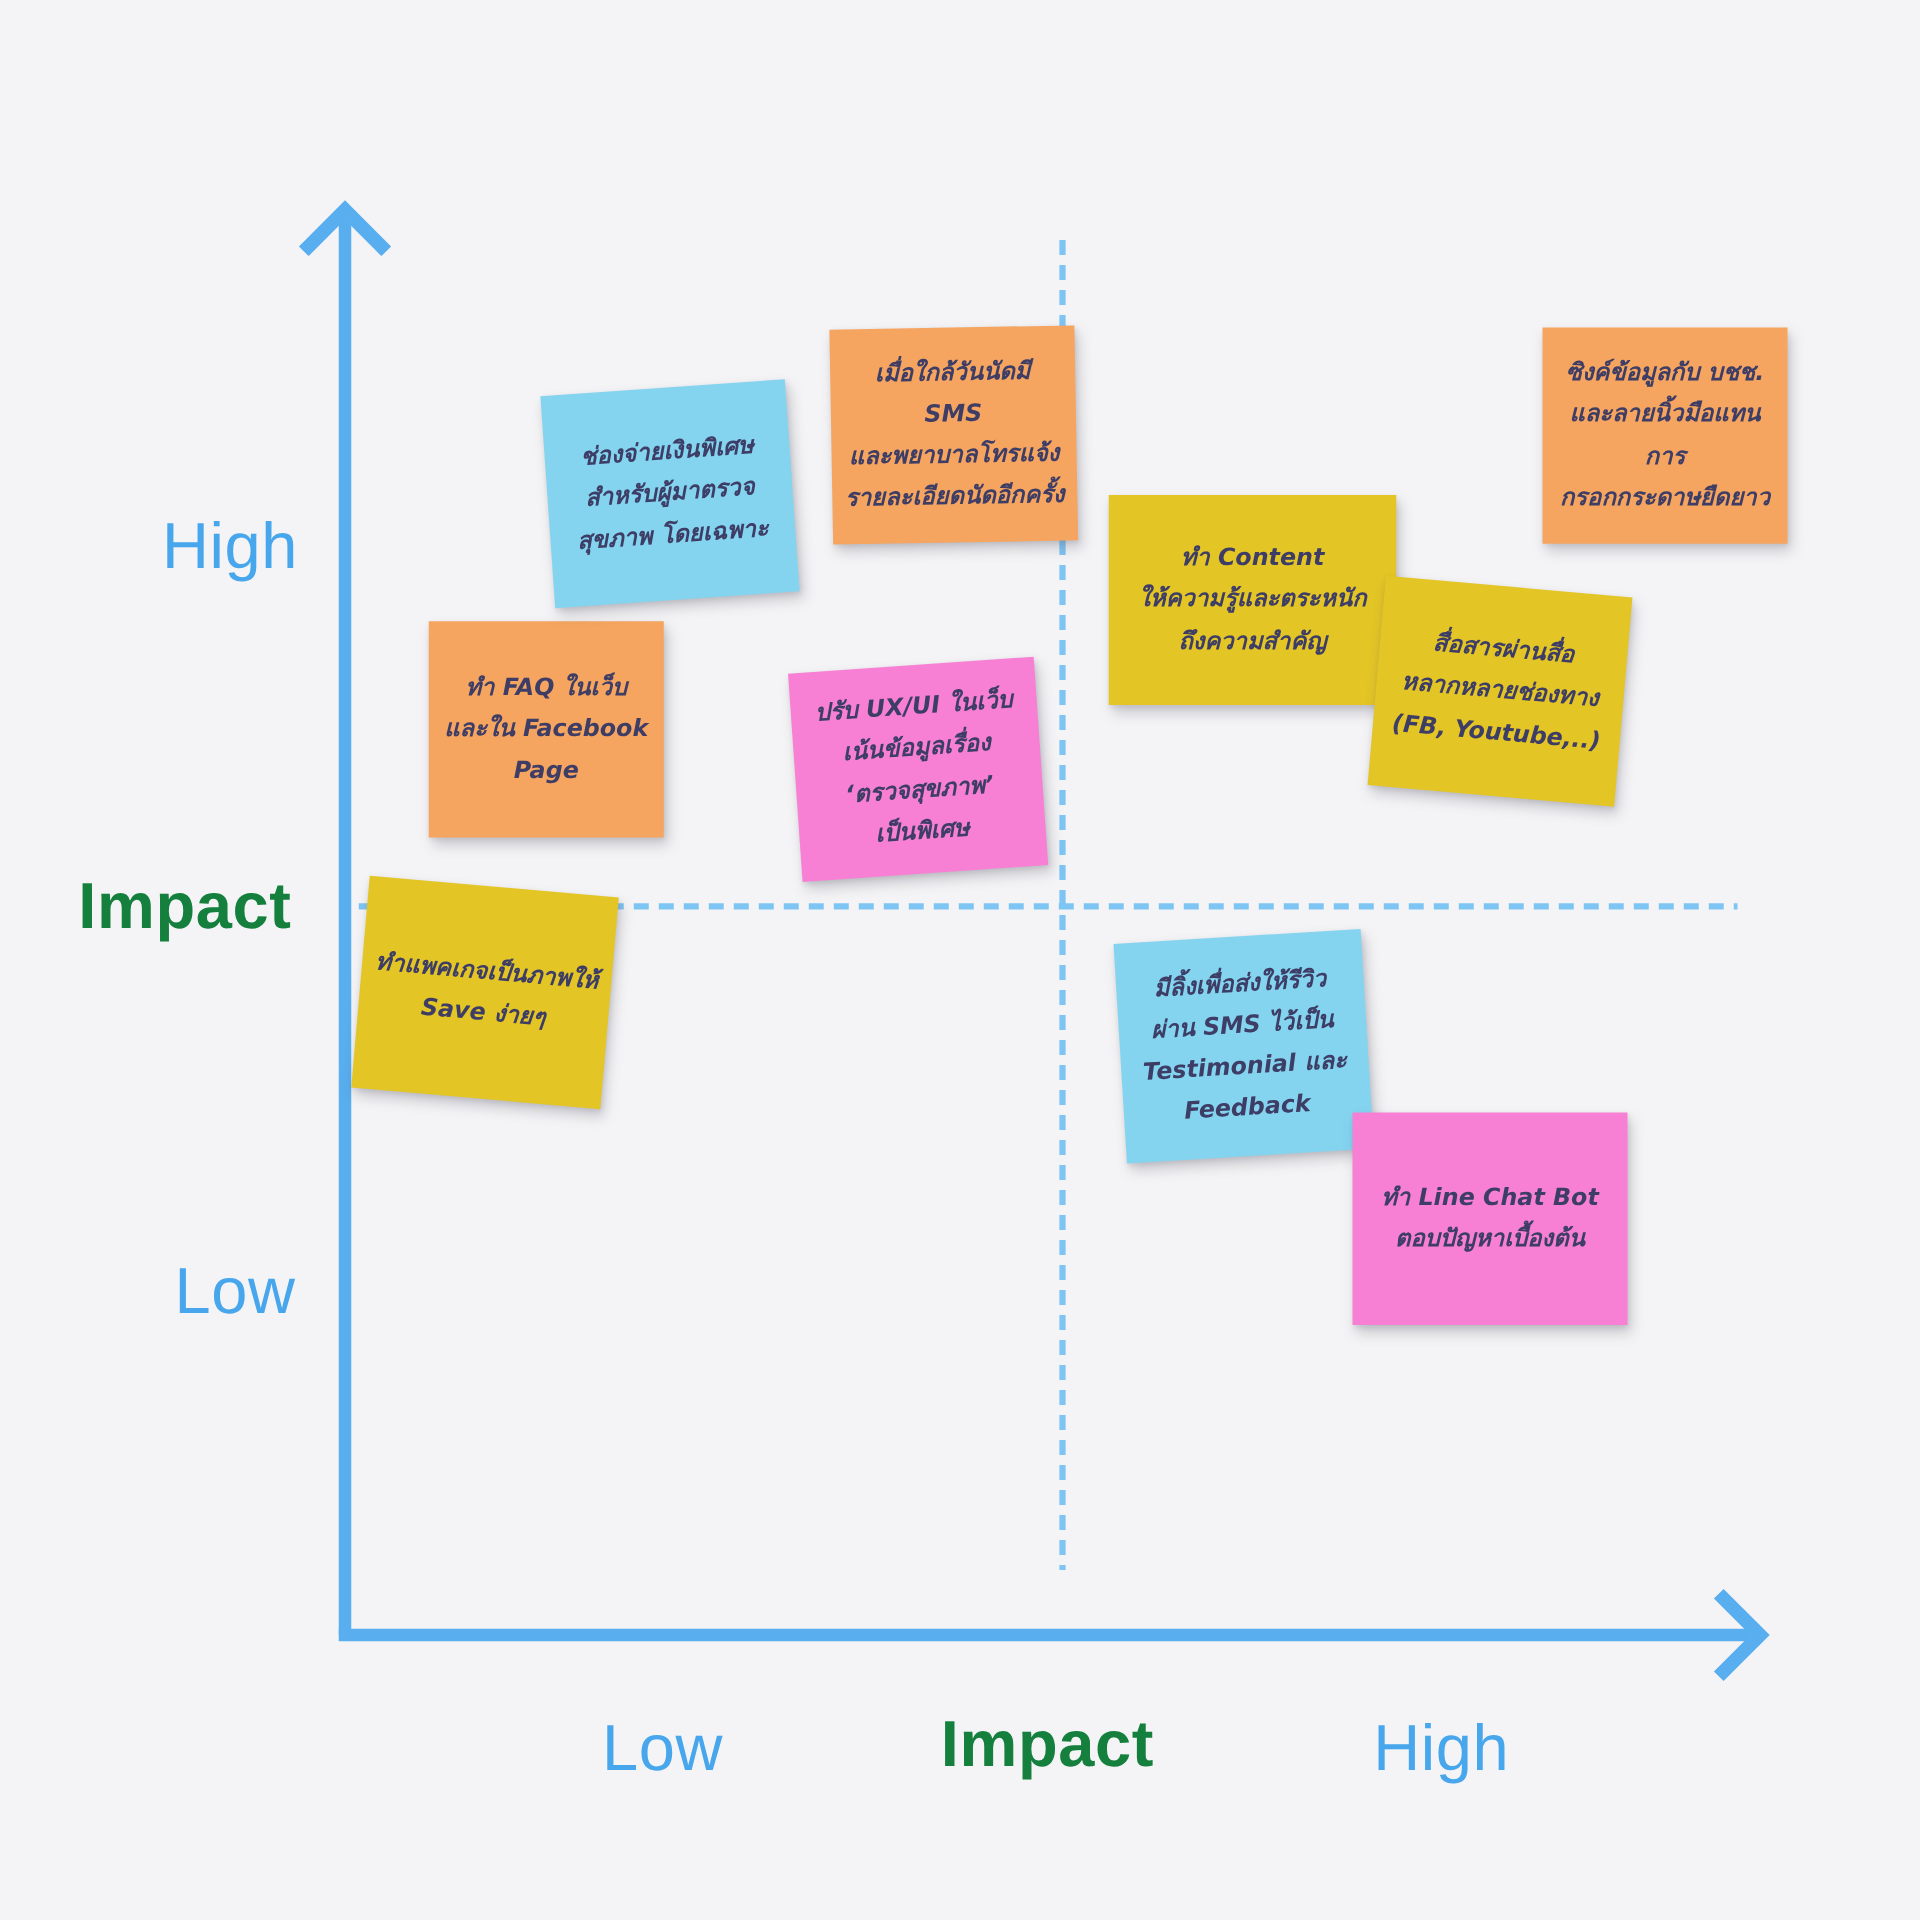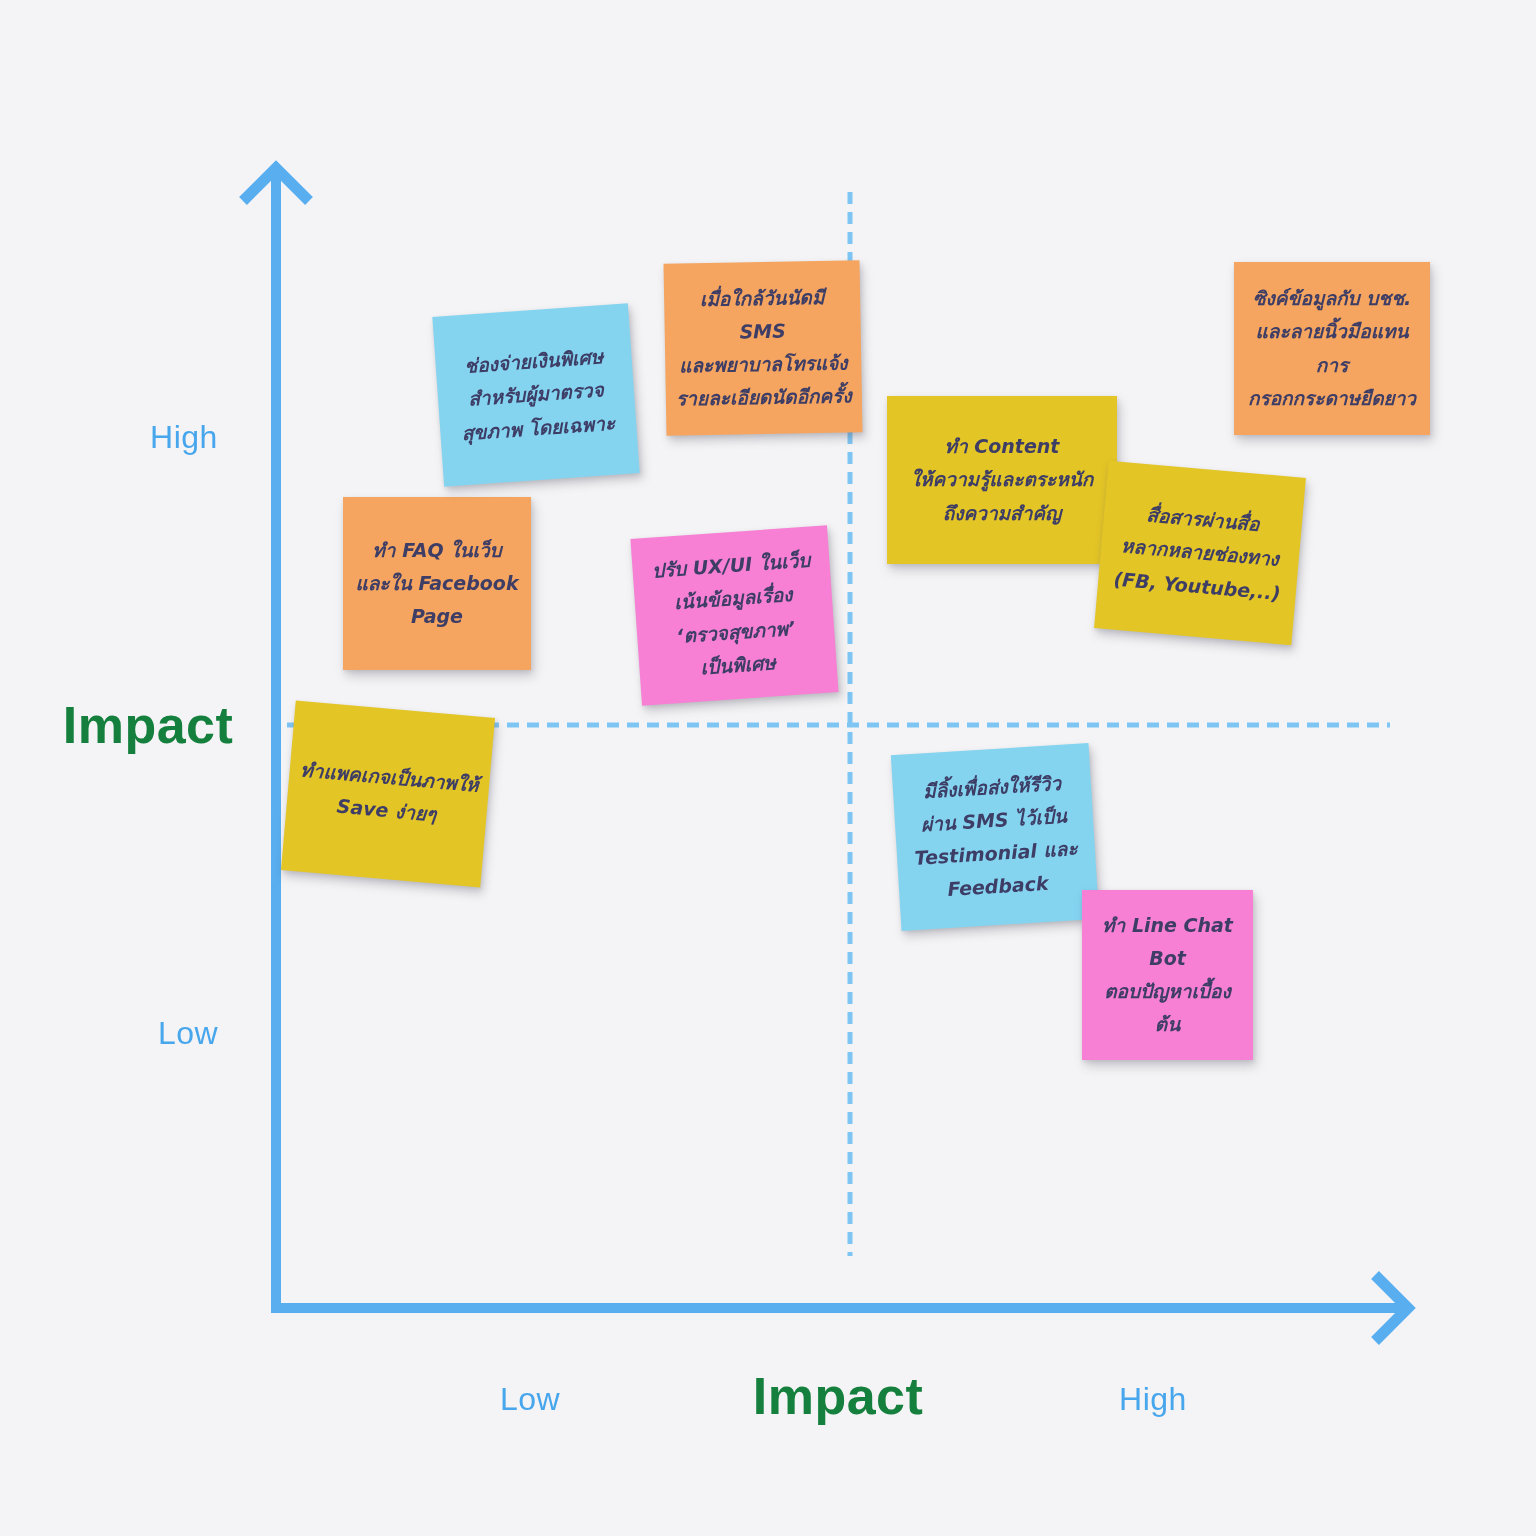--- a/index.html
+++ b/index.html
@@ -9,21 +9,21 @@
     font-family:"Liberation Sans","DejaVu Sans",sans-serif;
     overflow:hidden;
   }
   .canvas{position:relative;width:1536px;height:1536px;}
   .axes-svg{position:absolute;left:0;top:0;width:1536px;height:1536px;}
 
   
   .axis-label{
     position:absolute;
     color:#47a6ec;
-    font-size:32px;
+    font-size:52px;
     font-weight:400;
     transform:translate(-50%,-50%);
     white-space:nowrap;
     letter-spacing:.5px;
   }
   .axis-label.bold{
     color:#15803d;
     font-weight:700;
     font-size:52px;
   }
@@ -56,21 +56,21 @@
   .n1 {left:438px; top:310px; width:196px; height:170px; transform:rotate(-4deg);  z-index:3;}
   .n2 {left:665px; top:262px; width:196px; height:172px; transform:rotate(-1deg);}
   .n3 {left:983px; top:205px; width:192px; height:172px;}
   .n4 {left:1212px;top:262px; width:196px; height:173px;margin-left:22px;}
   .n5 {left:887px; top:396px; width:230px; height:168px;}
   .n6 {left:1101px;top:469px; width:198px; height:168px; transform:rotate(5deg);}
   .n7 {left:343px; top:497px; width:188px; height:173px;justify-content:center;}
   .n8 {left:636px; top:532px; width:197px; height:167px; transform:rotate(-4deg);}
   .n9 {left:288px; top:709px; width:200px; height:170px; transform:rotate(5deg);}
   .n10{left:896px; top:749px; width:198px; height:176px; transform:rotate(-3.5deg);}
-  .n11{left:1082px;top:890px; width:171px; height:170px; z-index:3;}
+  .n11{left:1082px;top:890px; width:220px; height:170px; z-index:3;}
 
   .lbl-impact-high{left:184px; top:437px;}
   .lbl-impact    {left:148px; top:725px;}
   .lbl-impact-low{left:188px; top:1033px;}
   .lbl-effort-low {left:530px;  top:1399px;}
   .lbl-effort     {left:838px;  top:1396px;}
   .lbl-effort-high{left:1153px; top:1399px;}
 </style>
 </head>
 <body>

